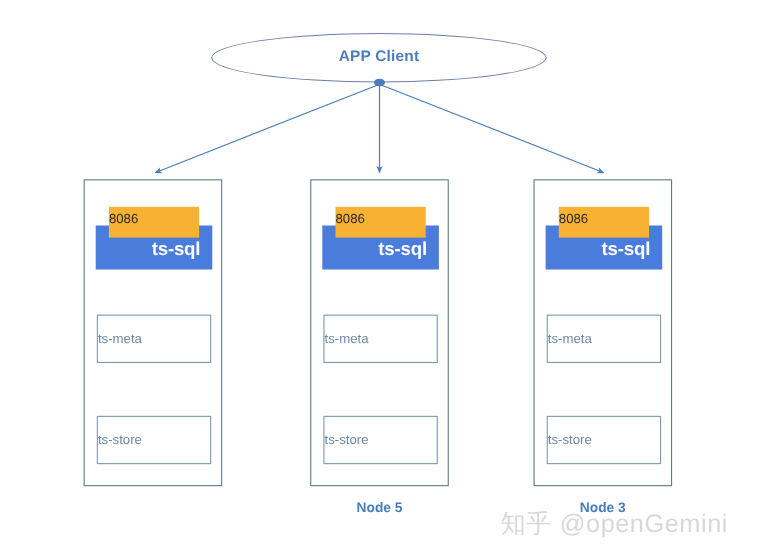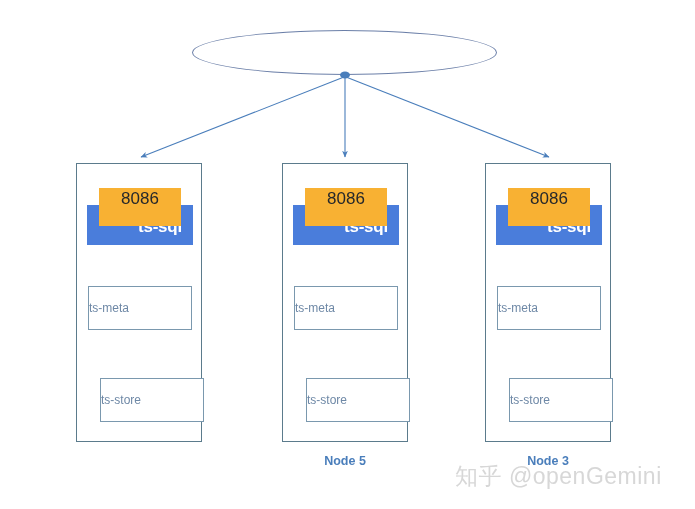--- a/index.html
+++ b/index.html
@@ -88,45 +88,45 @@
     letter-spacing: -0.2px;
     padding-left: 40px;
   }
 
   
   .port-badge {
     position: absolute;
     left: 22px;
     top: 24px;
     width: 82px;
-    height: 38px;
+    height: 28px;
     background: #f8b133;
     box-sizing: border-box;
-    text-align: center;
-    font-size: 17px;
+    text-align: left;
+    font-size: 12px;
     color: #26282b;
     line-height: 22px;
   }
 
   
   .sub-box {
     position: absolute;
     left: 11px;
     width: 104px;
     height: 44px;
     border: 1px solid #7a98ae;
     background: #ffffff;
     box-sizing: border-box;
     text-align: left;
     line-height: 42px;
     font-size: 12px;
     color: #6e88a6;
   }
   .sub-box.meta  { top: 122px; }
-  .sub-box.store { top: 214px; margin-left: 12px; }
+  .sub-box.store { top: 214px; }
   .node-name {
     position: absolute;
     top: 454px;
     font-size: 12.5px;
     font-weight: bold;
     color: #4a7ebb;
     width: 126px;
     text-align: center;
   }
   .node-ip {
@@ -154,20 +154,21 @@
     letter-spacing: 0.5px;
     pointer-events: none;
   }
 </style>
 </head>
 <body>
 
 <div id="canvas">
 
   <div class="client-ellipse"></div>
+  <div class="client-label">APP Client</div>
 
   <svg id="connectors" viewBox="0 0 695 509" width="695" height="509">
     <defs>
       <marker id="arrowhead" markerWidth="7" markerHeight="7" refX="5.6" refY="3" orient="auto" markerUnits="strokeWidth">
         <path d="M0,0.4 L6,3 L0,5.6 L1.6,3 Z" fill="#4a7ebb"></path>
       </marker>
     </defs>
 
     <ellipse cx="345" cy="75" rx="5" ry="3.5" fill="#4a7ebb"></ellipse>
 

